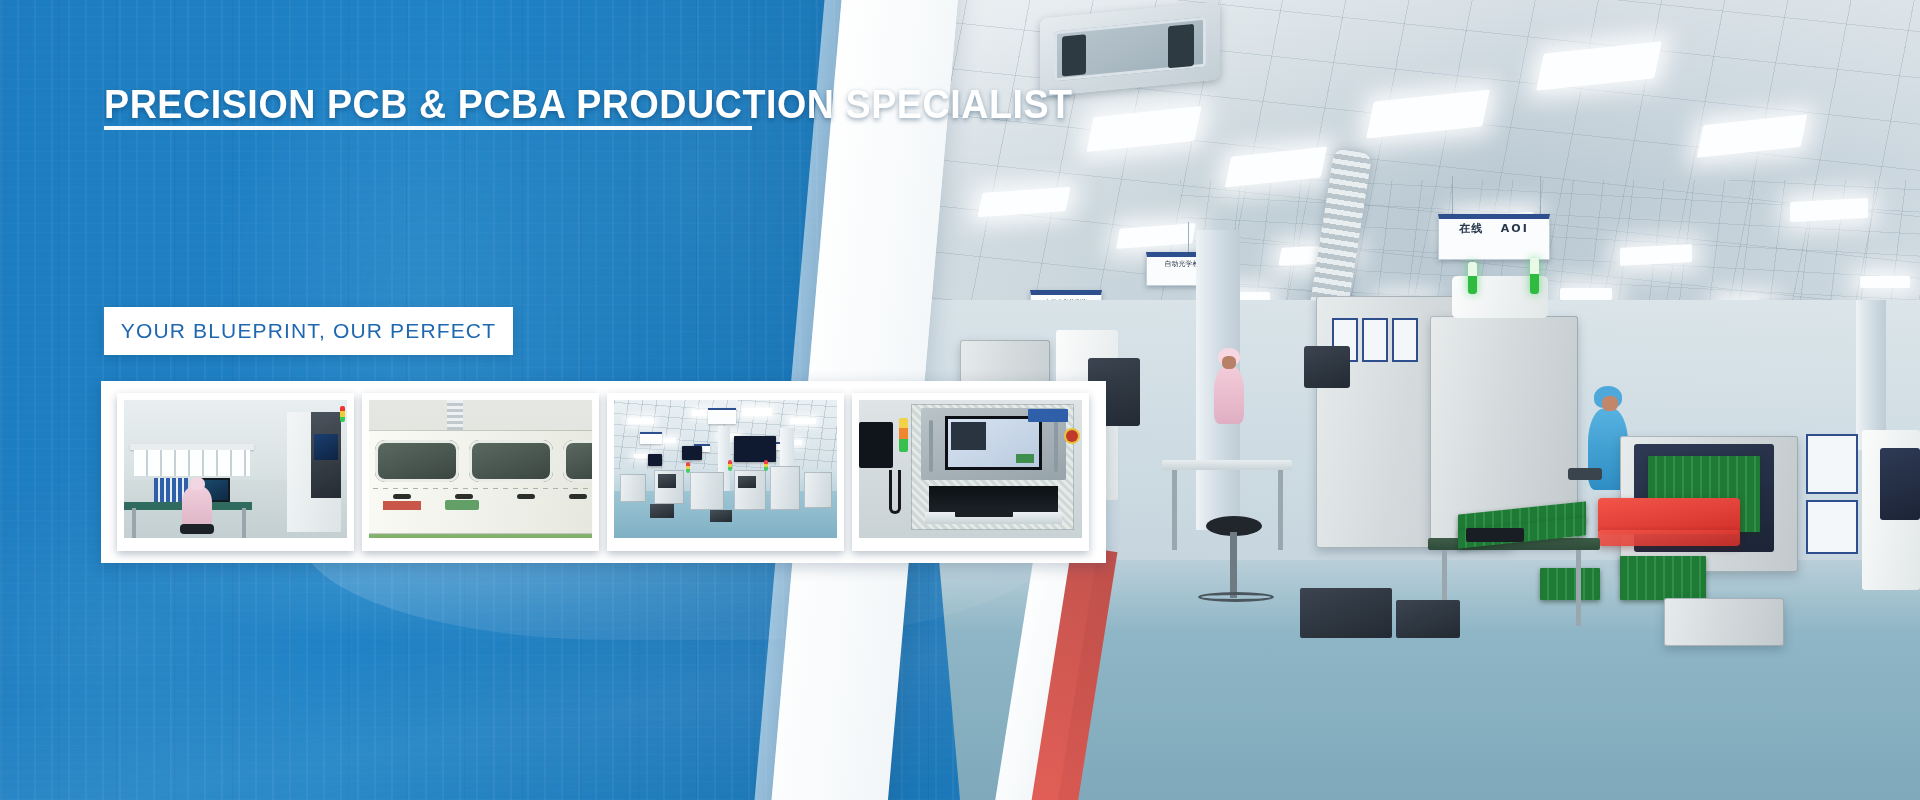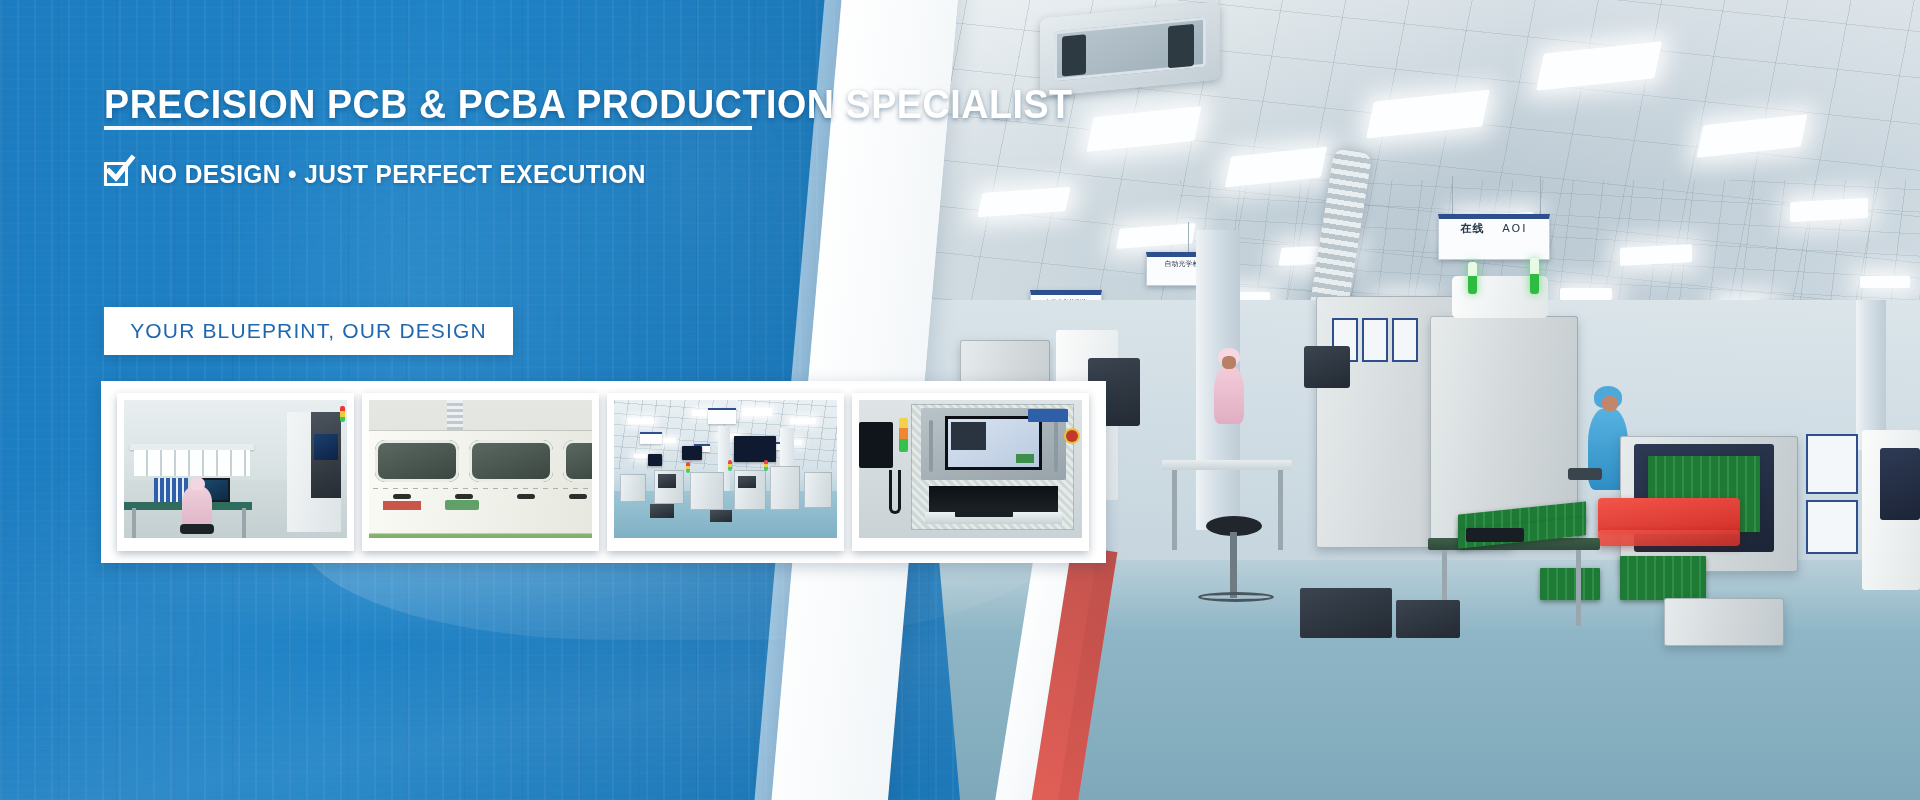--- a/index.html
+++ b/index.html
@@ -341,21 +341,21 @@
     <div class="ceil-light" style="left:1216px;top:292px;width:54px;height:12px;"></div>
     <div class="ceil-light" style="left:1380px;top:300px;width:50px;height:11px;"></div>
     <div class="ceil-light" style="left:1560px;top:288px;width:52px;height:12px;"></div>
     <div class="ceil-light" style="left:1720px;top:300px;width:48px;height:11px;"></div>
     <div class="ceil-light" style="left:1860px;top:276px;width:50px;height:12px;"></div>
 
     <div class="hang-wire" style="left:1452px;top:176px;height:38px;"></div>
     <div class="hang-wire" style="left:1540px;top:176px;height:38px;"></div>
     <div class="hang-sign" style="left:1438px;top:214px;width:112px;height:46px;">
       <b>在线</b>
-      <b style="margin-left:15px;font-weight:400;letter-spacing:2px;">AOI</b>
+      <b style="margin-left:15px;font-weight:700;letter-spacing:2px;">AOI</b>
     </div>
 
     <div class="hang-wire" style="left:1188px;top:222px;height:30px;"></div>
     <div class="hang-sign" style="left:1146px;top:252px;width:86px;height:34px;font-size:7px;">
       <span>自动光学检测仪</span>
     </div>
 
     <div class="hang-sign" style="left:1030px;top:290px;width:72px;height:28px;font-size:6px;">
       <span>自动光学检测仪</span>
     </div>
@@ -439,32 +439,24 @@
 
   <div class="content">
 
     <div class="headline">PRECISION PCB &amp; PCBA PRODUCTION SPECIALIST</div>
     <div class="hr-rule"></div>
 
     <div class="bullets">
 
 
 
-      <div class="bullet">
-        <span class="chk">
-          <svg viewBox="0 0 30 30" aria-hidden="true">
-            <path d="M4 15 L11 22 L27 2" fill="none" stroke="#ffffff" stroke-width="5" stroke-linecap="square" stroke-linejoin="miter"></path>
-          </svg>
-        </span>
-        <span class="bl-text">NO DESIGN  •  JUST PERFECT EXECUTION</span>
-      </div>
     </div>
 
     <div class="cta">
-      <span>YOUR BLUEPRINT, OUR DESIGN</span>
+      <span>YOUR BLUEPRINT, OUR PERFECT</span>
     </div>
   </div>
 
   <div class="strip">
     <div class="thumbs">
 
       <div class="thumb">
         <div class="th-img t1">
           <div class="wall"></div>
           <div class="shelfbar"></div>

